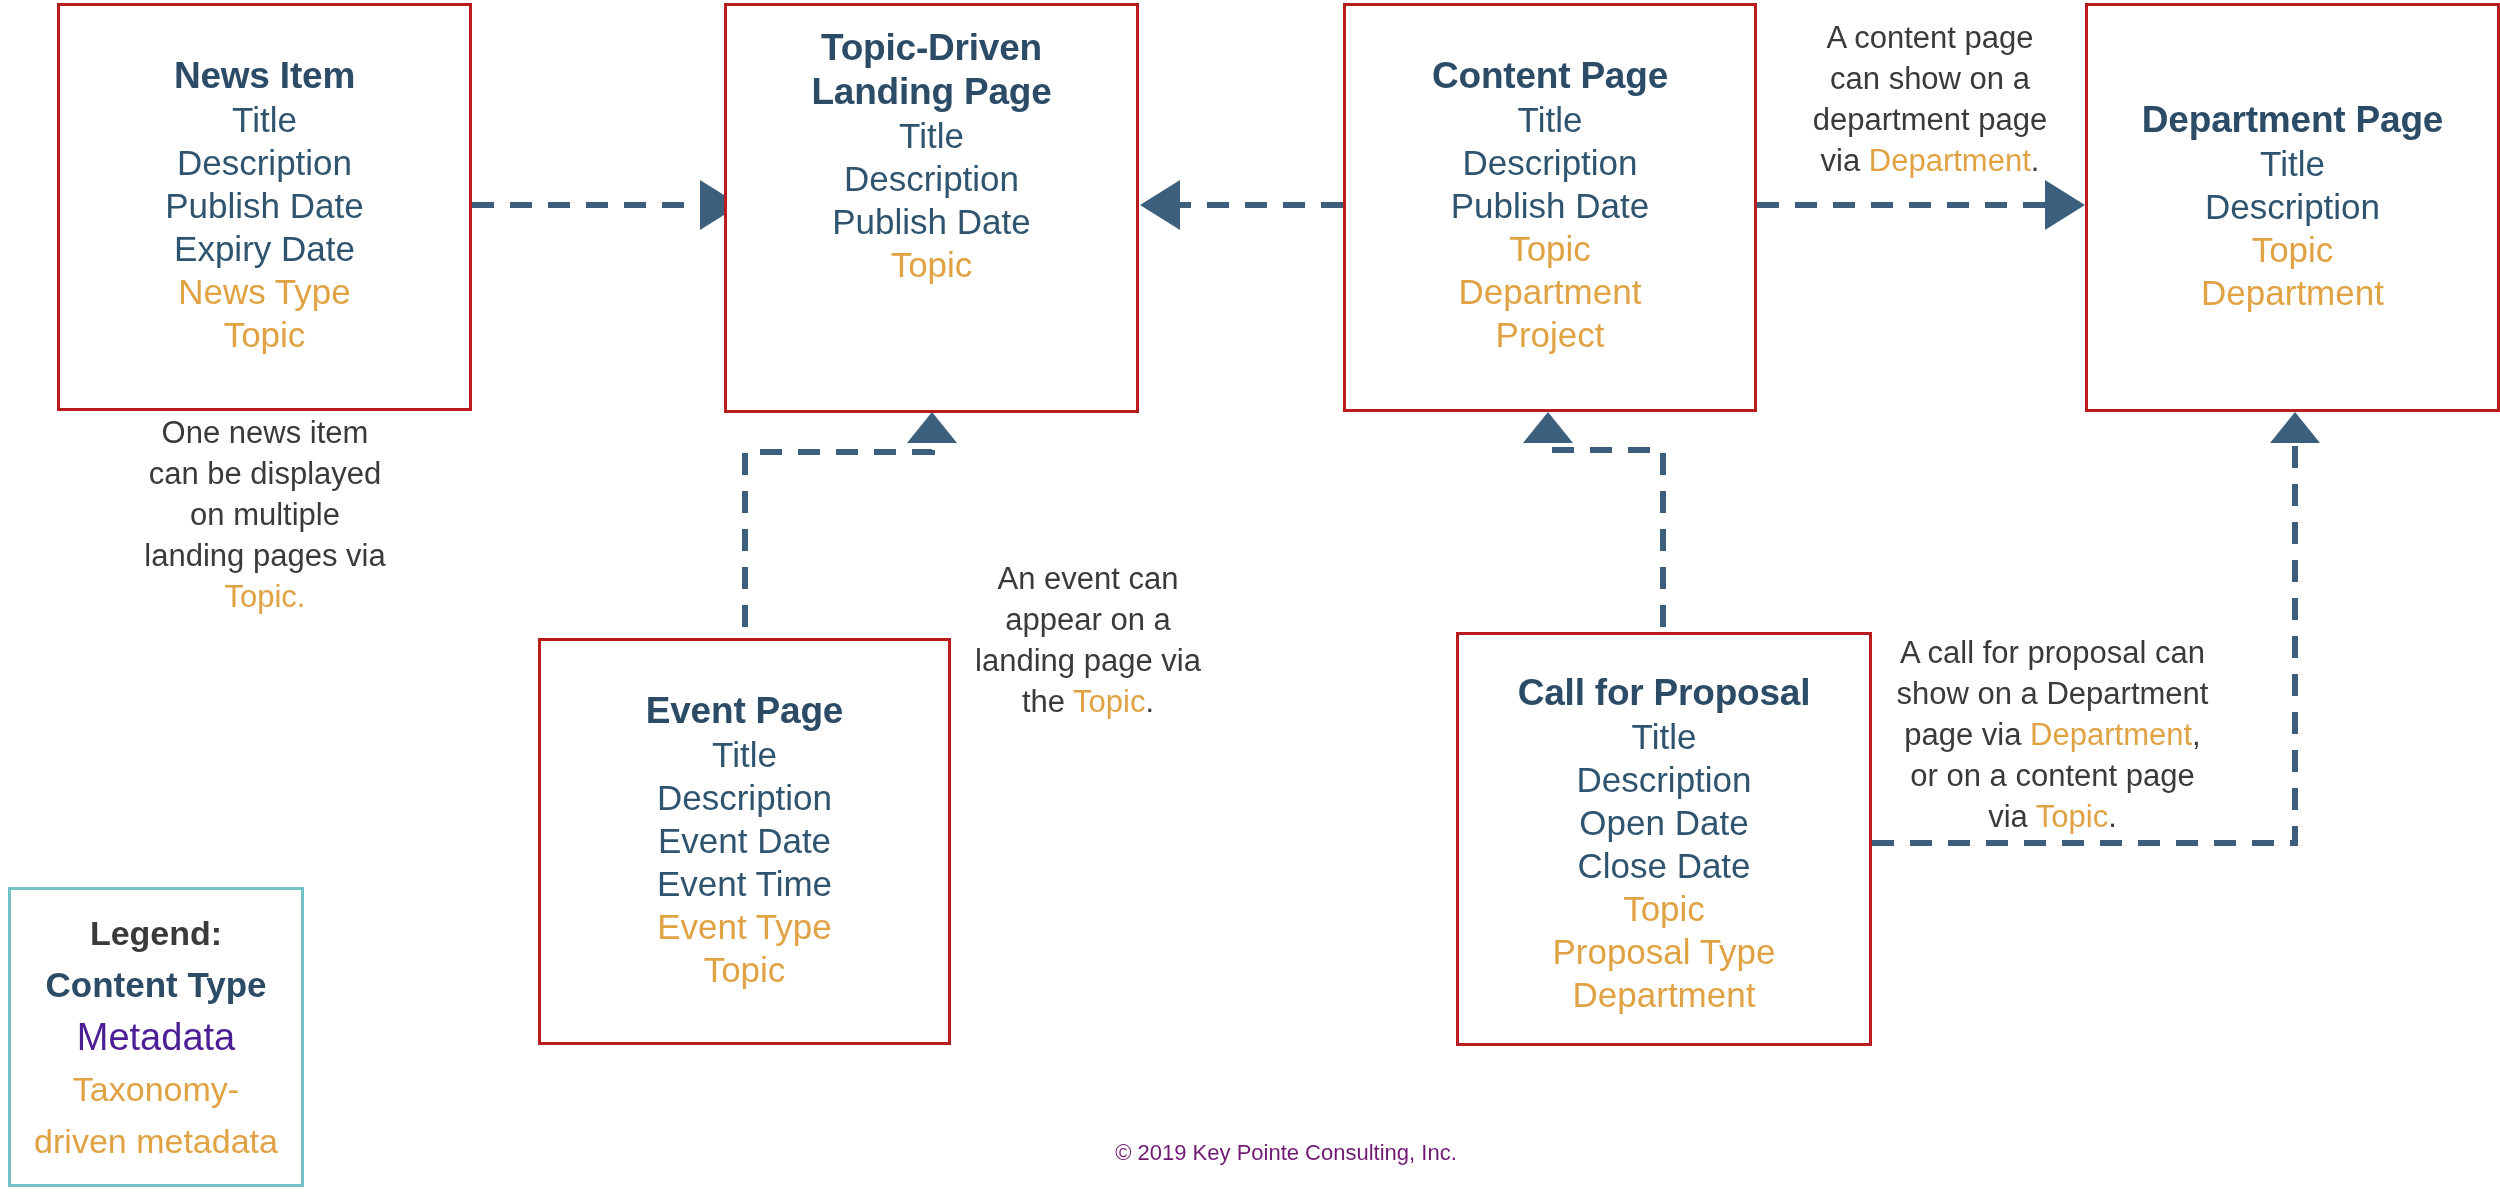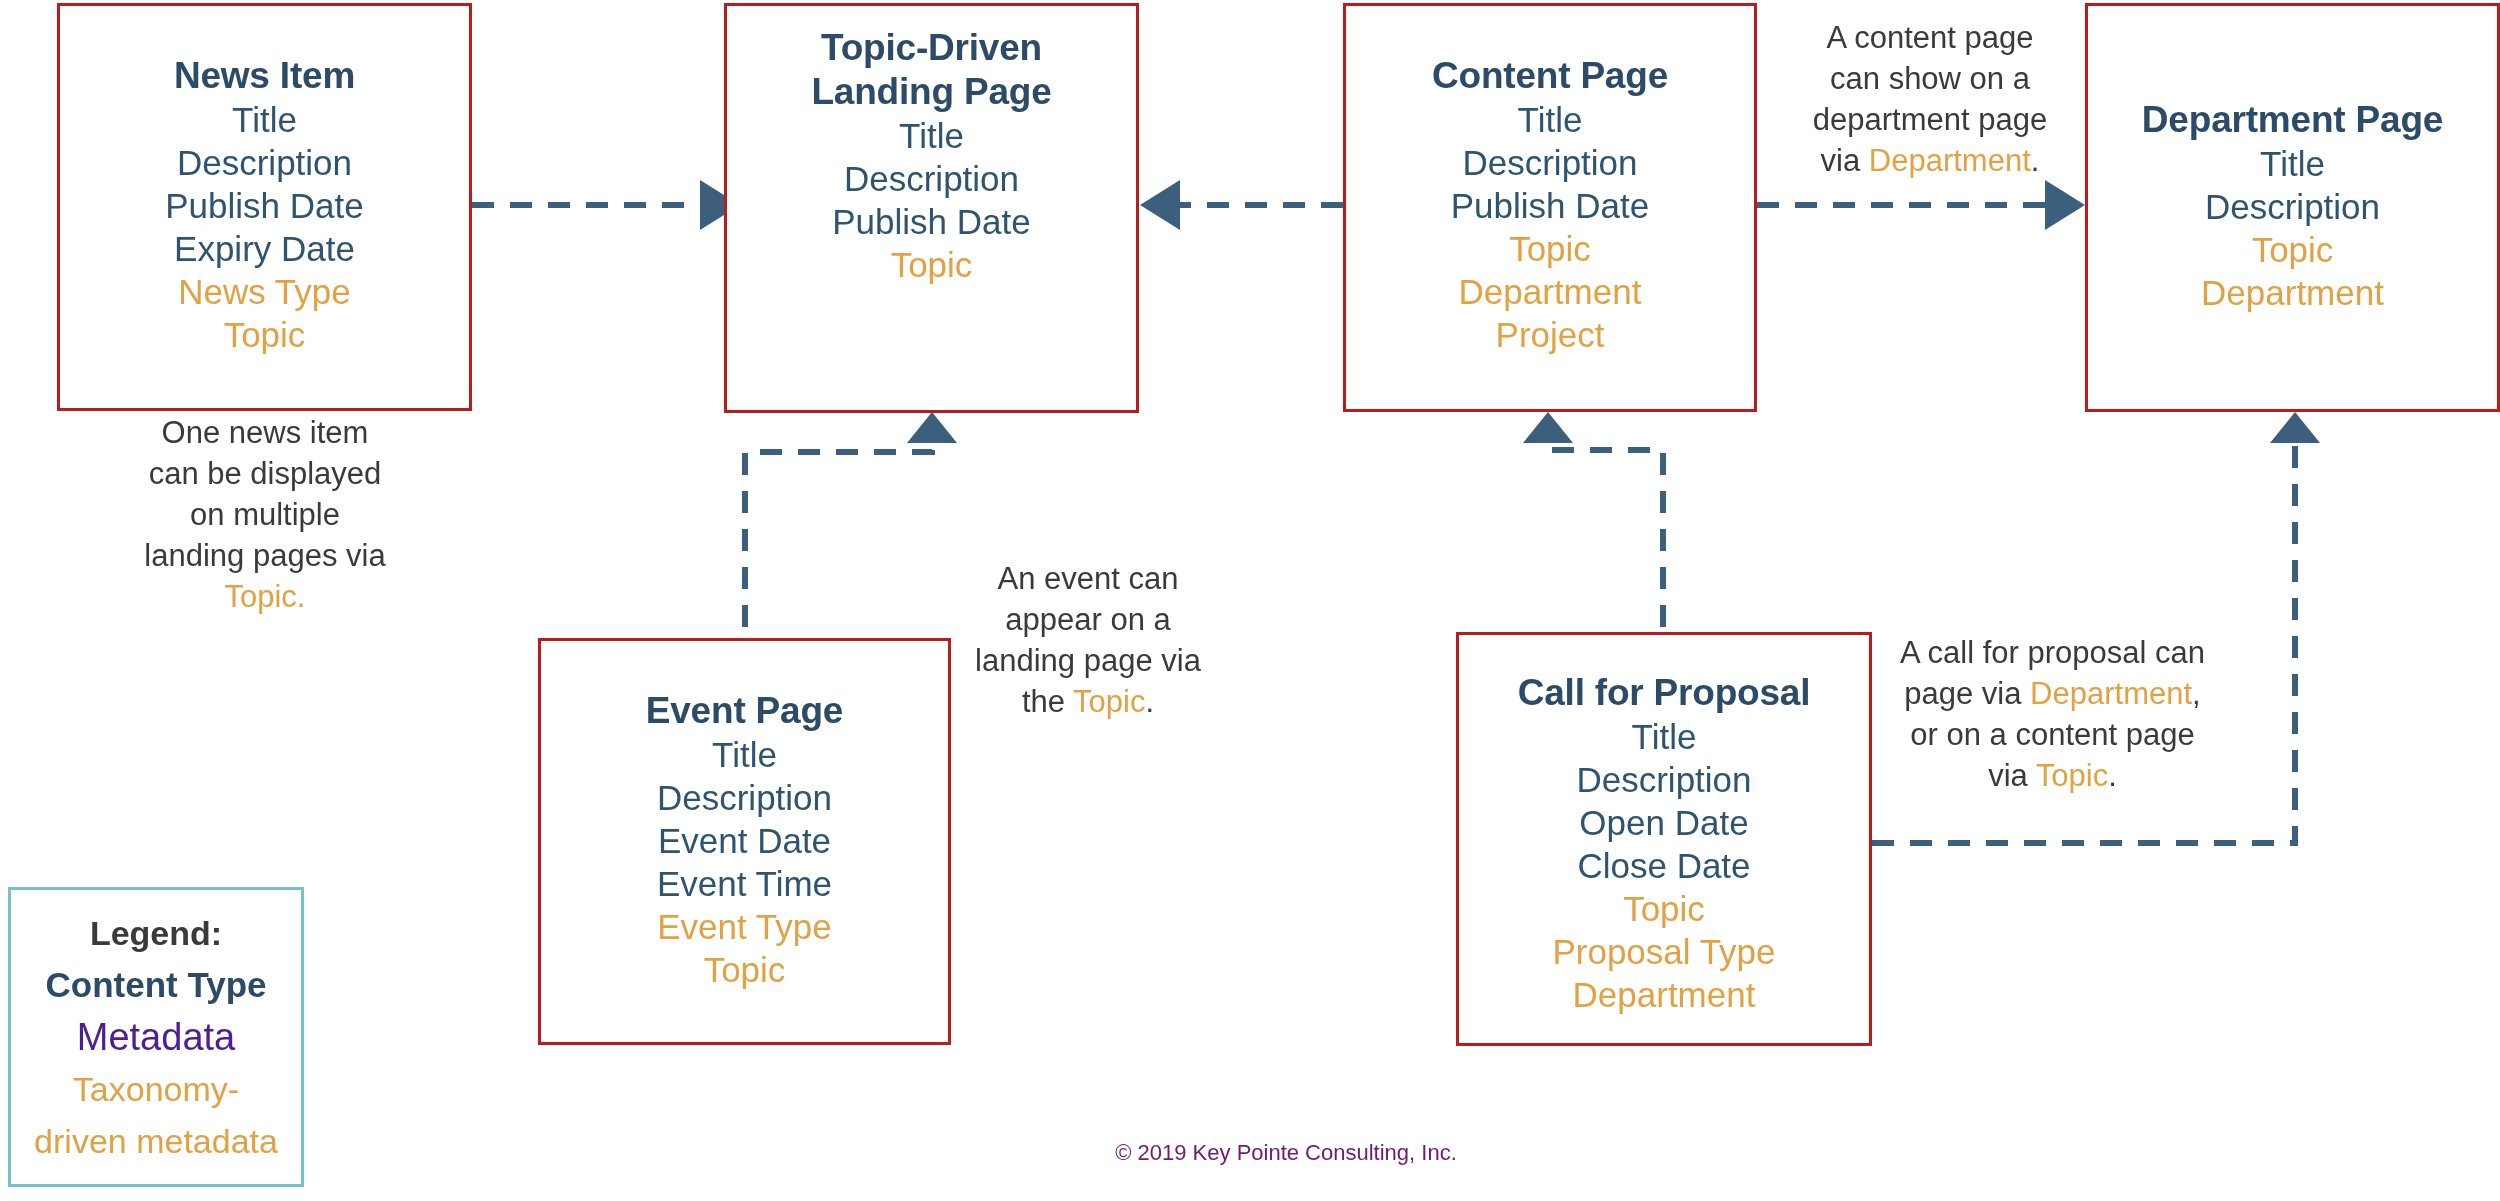--- a/index.html
+++ b/index.html
@@ -239,20 +239,21 @@
 
   <div class="note" style="left:960px; top:558px; width:256px;">
     <div>An event can</div>
     <div>appear on a</div>
     <div>landing page via</div>
     <div><span>the </span><span class="tax">Topic</span><span>.</span></div>
   </div>
 
   <div class="note" style="left:1880px; top:632px; width:345px;">
     <div>A call for proposal can</div>
+    <div>show on a Department</div>
     <div><span>page via </span><span class="tax">Department</span><span>,</span></div>
     <div>or on a content page</div>
     <div><span>via </span><span class="tax">Topic</span><span>.</span></div>
   </div>
 
   <div id="legend" style="left:8px; top:887px; width:296px; height:300px;">
     <div class="legend-head">Legend:</div>
     <div class="legend-ct">Content Type</div>
     <div class="legend-meta">Metadata</div>
     <div class="legend-tax">Taxonomy-</div>

